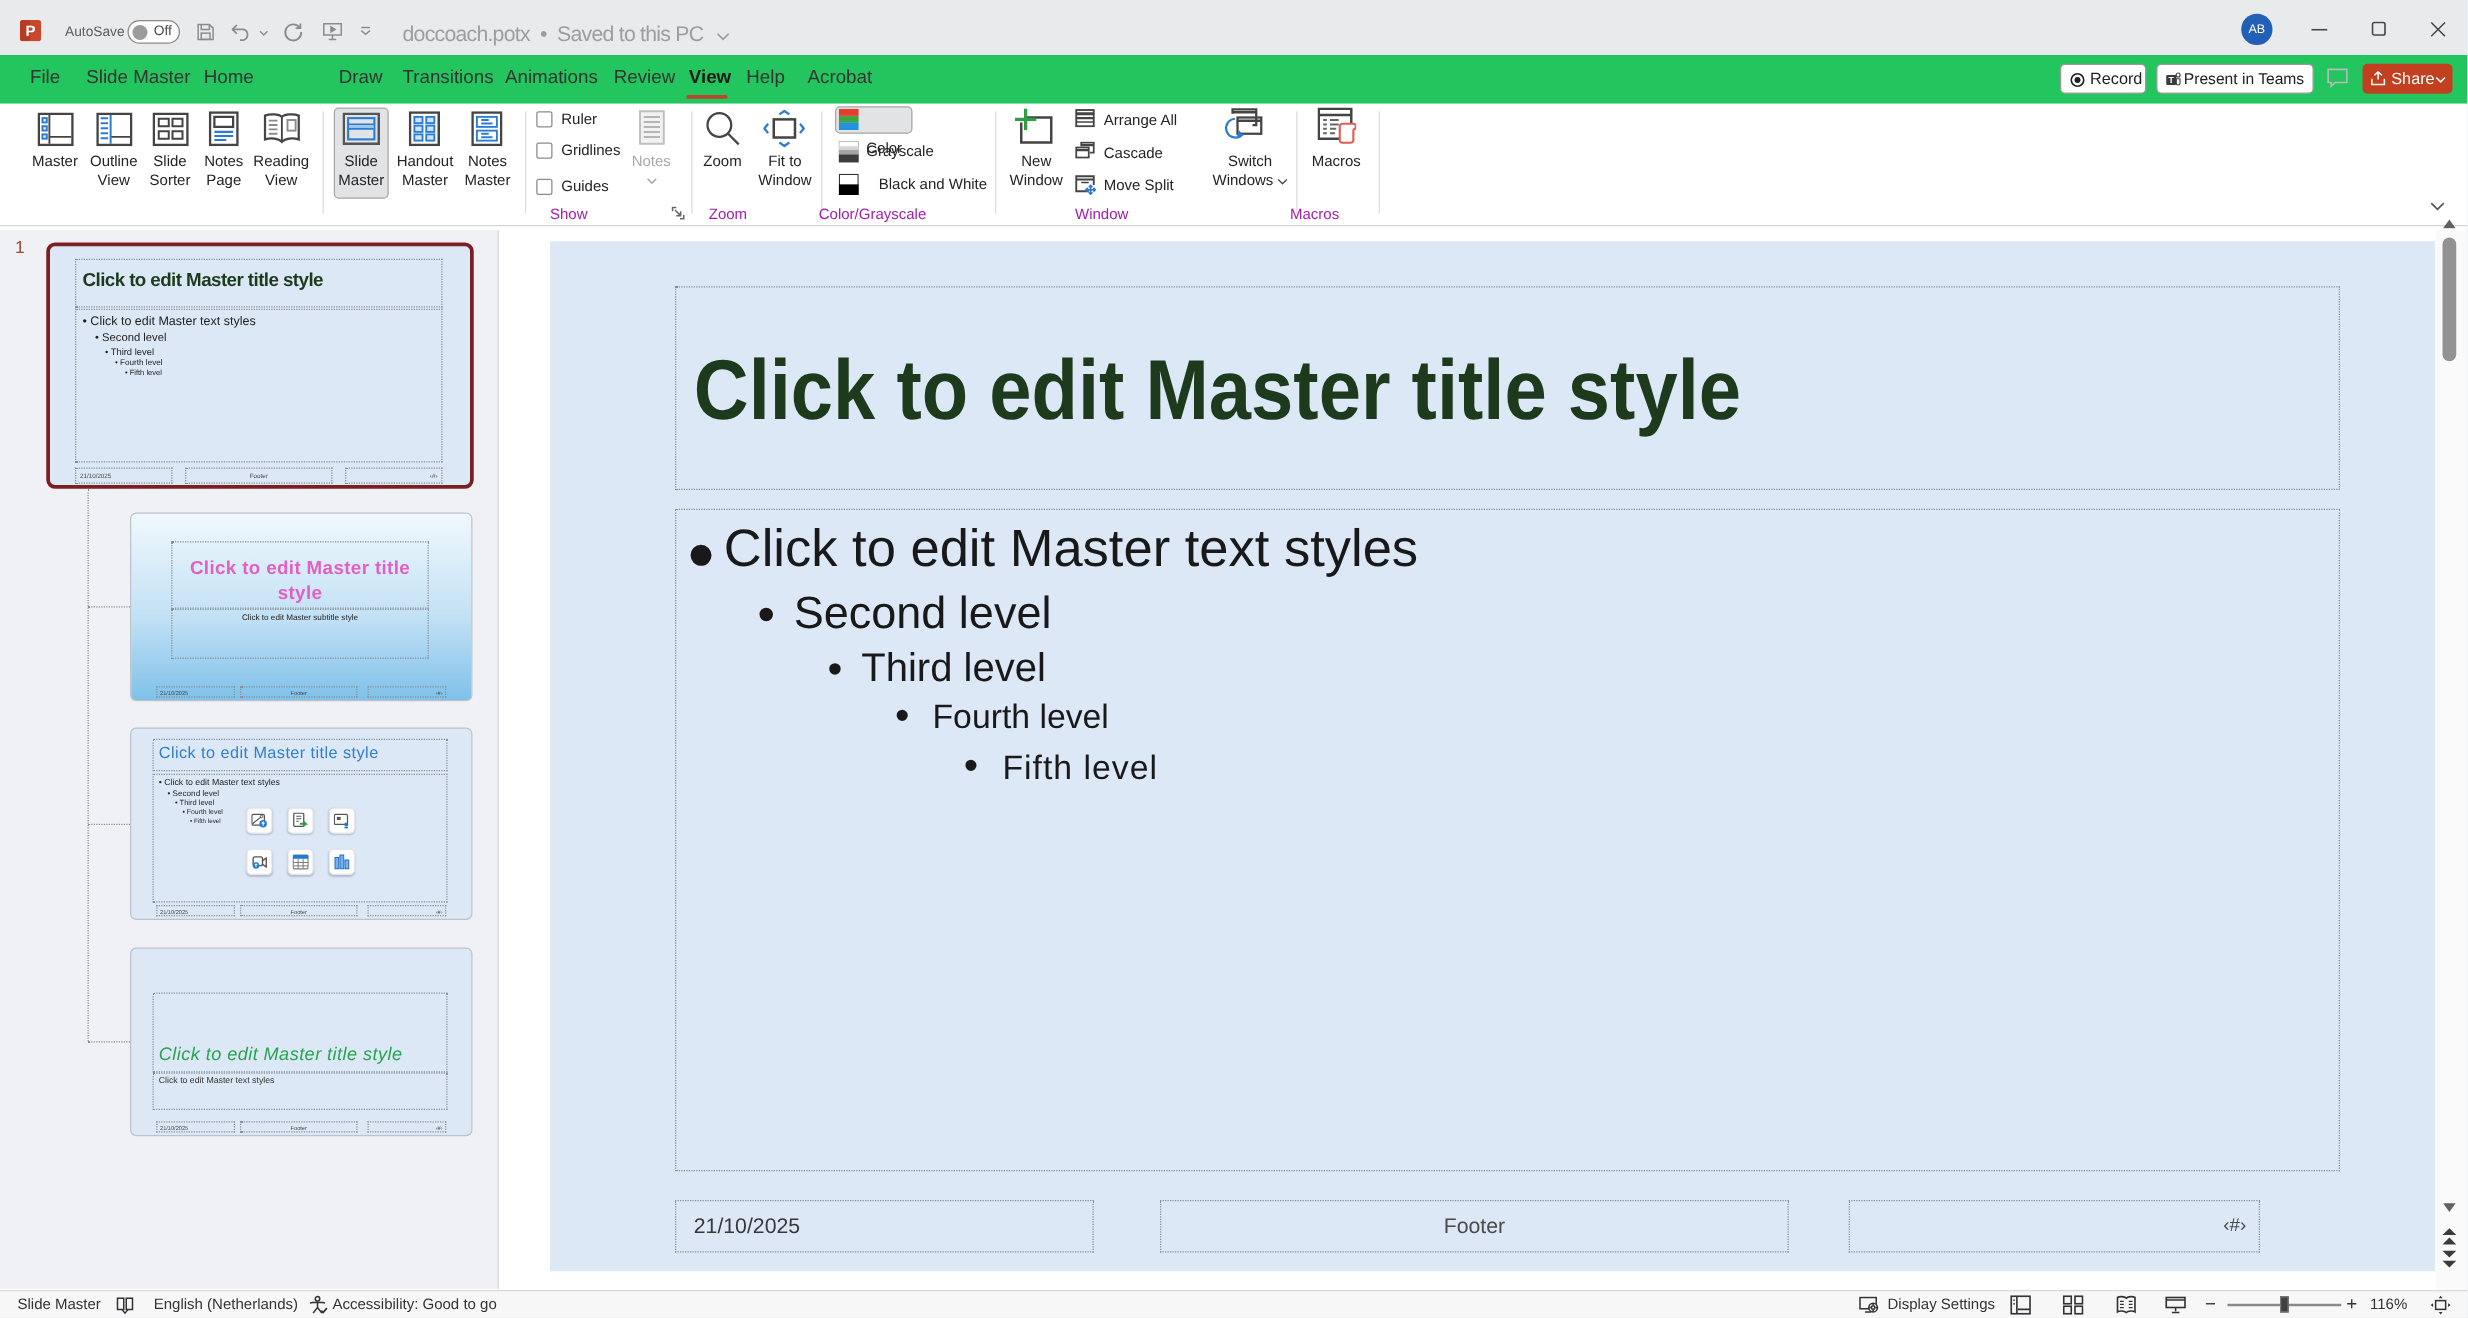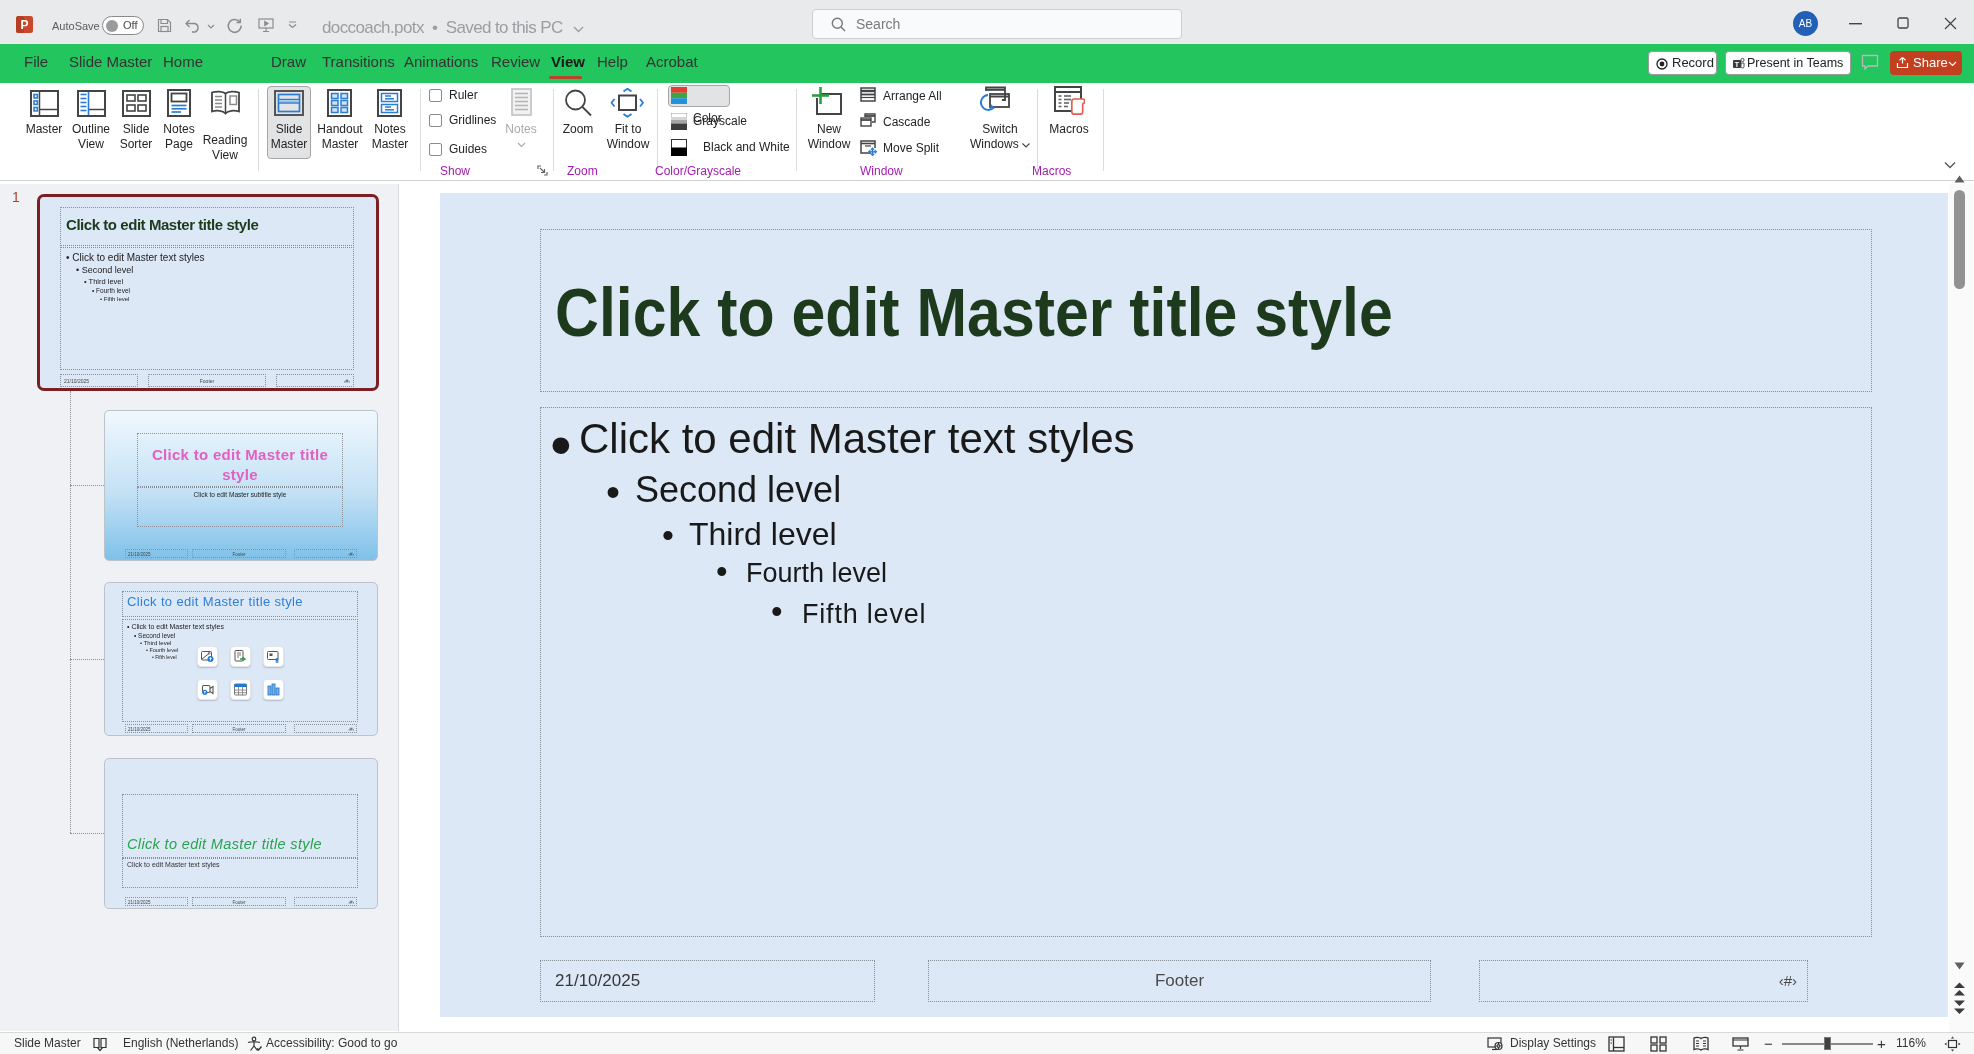--- a/index.html
+++ b/index.html
@@ -68,27 +68,20 @@
 
   <svg class="abs" style="left:288px;top:21px" width="9" height="8" viewBox="0 0 9 8" fill="none" stroke="#8c8c8c" stroke-width="1.2">
     <path d="M1 1 H8 M1 3.5 L4.5 6.5 L8 3.5"></path>
   </svg>
   <div class="abs" style="left:322px;top:18px;font-size:17px;color:#9b9da0;letter-spacing:-0.6px;">doccoach.potx&nbsp; •&nbsp; Saved to this PC
     <svg style="display:inline-block;margin-left:6px" width="11" height="7" viewBox="0 0 11 7" fill="none" stroke="#9b9da0" stroke-width="1.4">
         <path d="M1 1 L5.5 5.5 L10 1"></path>
       </svg>
   </div>
 
-  <div class="abs" style="left:812px;top:9px;width:370px;height:30px;background:#f9fafb;border:1px solid #cdced0;border-radius:4px;">
-    <svg class="abs" style="left:18px;top:7px" width="15" height="15" viewBox="0 0 15 15" fill="none" stroke="#75777a" stroke-width="1.4">
-      <circle cx="6.3" cy="6.3" r="5"></circle>
-        <path d="M10 10 L14 14"></path>
-    </svg>
-    <div class="abs" style="left:43px;top:6px;font-size:14px;color:#77797c;">Search</div>
-  </div>
 
   <div class="abs" style="left:1793px;top:11px;width:25px;height:25px;border-radius:50%;background:#2160b6;color:#fff;font-size:10px;text-align:center;line-height:25px;">AB</div>
 
   <svg class="abs" style="left:1849px;top:23px" width="13" height="2" viewBox="0 0 13 2">
       <rect width="13" height="1.4" fill="#454545"></rect>
     </svg>
   <svg class="abs" style="left:1897px;top:17px" width="12" height="12" viewBox="0 0 12 12" fill="none" stroke="#454545" stroke-width="1.3">
       <rect x="1" y="1" width="10" height="10" rx="1.5"></rect>
     </svg>
   <svg class="abs" style="left:1944px;top:17px" width="13" height="13" viewBox="0 0 13 13" fill="none" stroke="#454545" stroke-width="1.2">
@@ -192,21 +185,21 @@
     <path d="M15.5 3.5 C13 1.2 6 1 2 2.5 V21.5 C6.5 20 13 20.5 15.5 23.5 C18 20.5 24.5 20 29 21.5 V2.5 C25 1 18 1.2 15.5 3.5 Z" fill="none" stroke="#444" stroke-width="1.8"></path>
     <line x1="15.5" y1="4" x2="15.5" y2="23" stroke="#444" stroke-width="1.5"></line>
     <g stroke="#8a8a8a" stroke-width="1.5">
       <line x1="5" y1="6.5" x2="12" y2="6.5"></line>
         <line x1="5" y1="10" x2="12" y2="10"></line>
         <line x1="5" y1="13.5" x2="12" y2="13.5"></line>
         <line x1="5" y1="17" x2="12" y2="17"></line>
     </g>
     <rect x="20" y="6" width="6.5" height="8.5" fill="none" stroke="#8a8a8a" stroke-width="1.5"></rect>
   </svg>
-  <div class="ilabel" style="left:195px;top:39px;width:60px;margin-top:11px;">Reading<br>View</div>
+  <div class="ilabel" style="left:195px;top:39px;width:60px;">Reading<br>View</div>
   <div class="rdiv" style="left:258px;"></div>
 
   <div class="abs" style="left:267px;top:3px;width:44px;height:73px;background:#e2e3e4;border:1px solid #a6a6a6;border-radius:4px;"></div>
   <svg class="ic" style="left:274px;top:7px" width="30" height="26" viewBox="0 0 30 26">
     <rect x="1" y="1" width="28" height="24" fill="none" stroke="#555" stroke-width="2"></rect>
     <rect x="4.5" y="4.5" width="21" height="17" fill="none" stroke="#2b7cd3" stroke-width="1.7"></rect>
     <line x1="5" y1="9.5" x2="25" y2="9.5" stroke="#2b7cd3" stroke-width="1.4"></line>
     <rect x="5.2" y="10.2" width="19.6" height="2.6" fill="#9dc6ea"></rect>
     <line x1="5" y1="13" x2="25" y2="13" stroke="#2b7cd3" stroke-width="1.4"></line>
   </svg>

